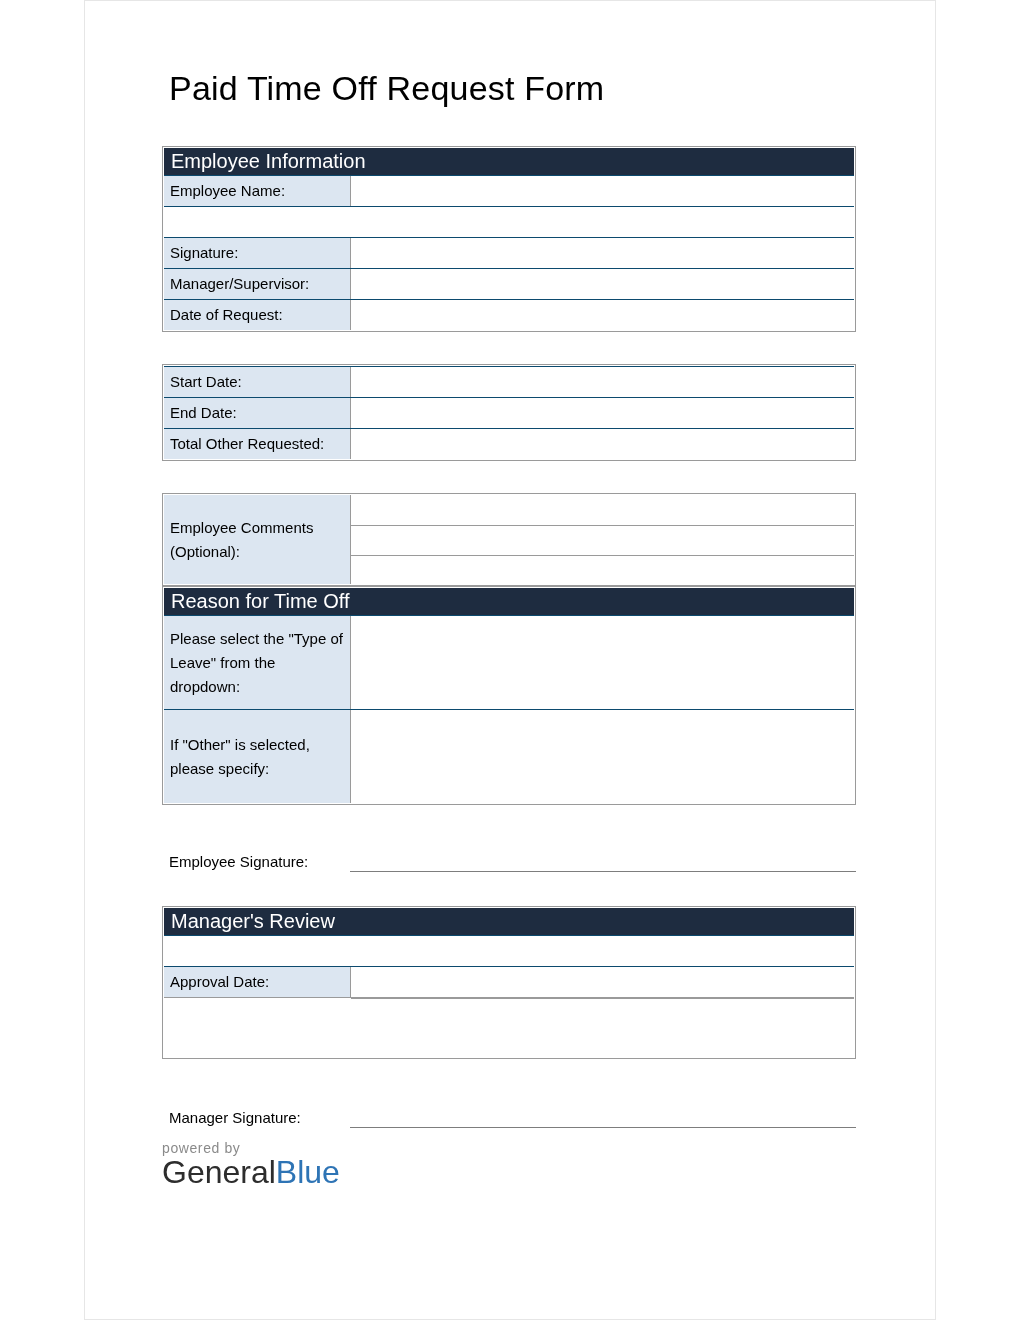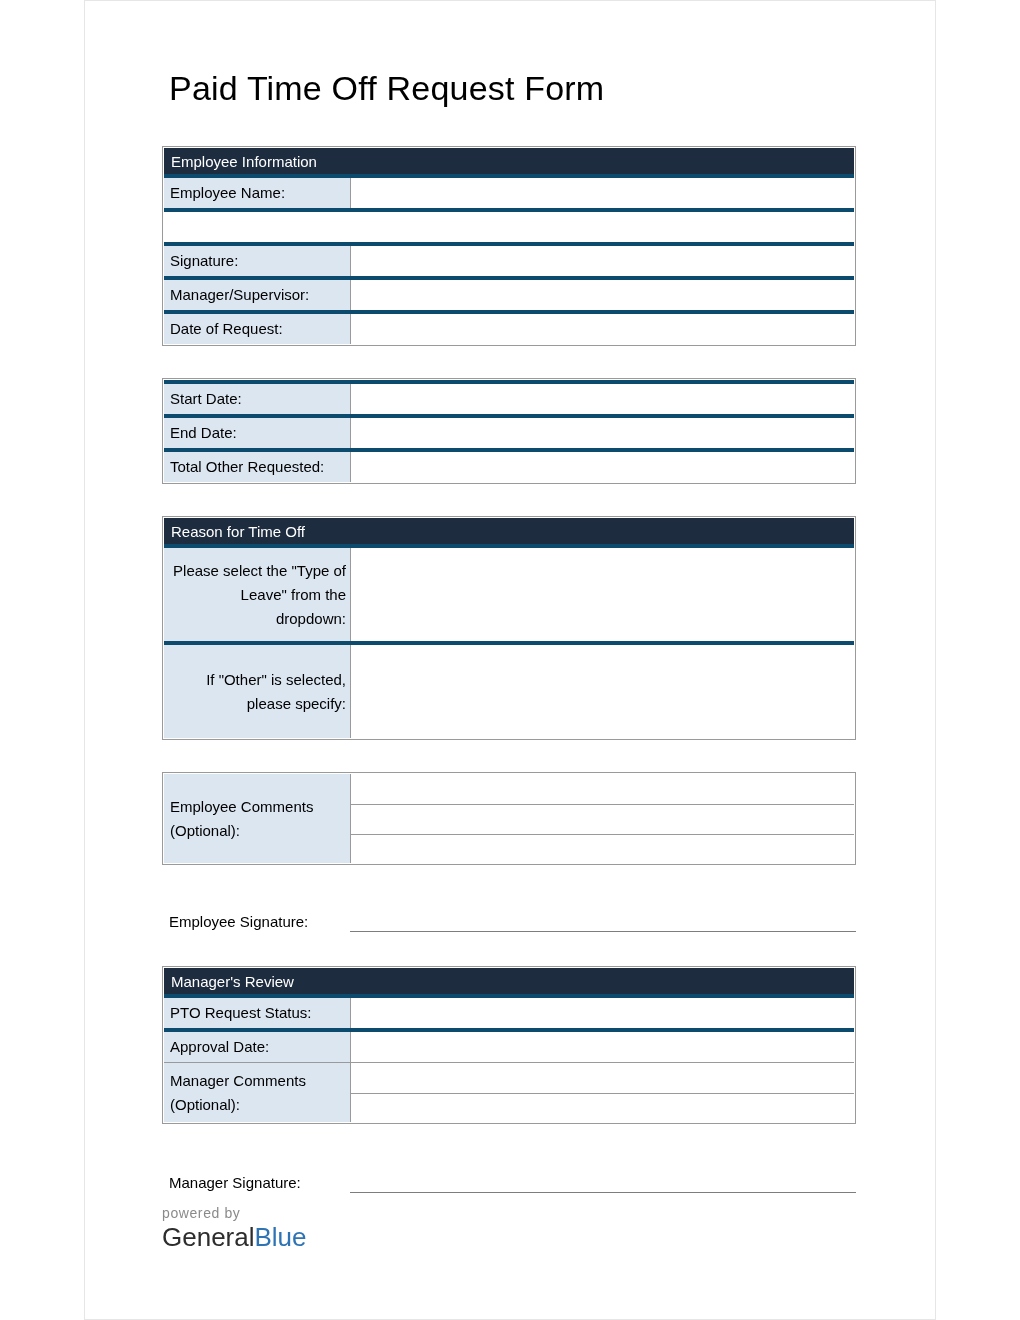--- a/index.html
+++ b/index.html
@@ -31,27 +31,26 @@
     padding: 1px;
     background: #fff;
   }
   .section-header {
     background: #1e2c40;
     color: #ffffff;
     min-height: 26px;
     display: flex;
     align-items: center;
     padding: 2px 7px;
-    font-size: 15px;
+    font-size: 20px;
   }
   .row {
     display: grid;
     grid-template-columns: 187px 1fr;
-    border-top: 4px solid #0c4a6e;
-    text-align: right;
+    border-top: 1px solid #0c4a6e;
   }
   .label-cell {
     background: #dce6f1;
     border-right: 1px solid #9a9a9a;
     padding: 2px 4px 2px 6px;
     font-size: 15px;
     line-height: 24px;
     display: flex;
     align-items: center;
     min-height: 30px;
@@ -107,21 +106,21 @@
     text-align: left;
     margin-top: 12px;
     padding-right: 1px;
   }
   .powered-by {
     color: #8a8a8a;
     font-size: 14px;
     letter-spacing: 0.6px;
     margin-bottom: 1px;
   }
-  .brand { font-size: 26px; line-height: 30px; }
+  .brand { font-size: 32px; line-height: 30px; }
   .brand .g { color: #2d2d2d; }
   .brand .b { color: #2e74b5; }
 </style>
 </head>
 <body>
 
 <div class="page">
 
   <h1 class="doc-title">Paid Time Off Request Form</h1>
 
@@ -156,58 +155,56 @@
     <div class="row">
       <div class="label-cell">End Date:</div>
       <div class="input-cell"></div>
     </div>
     <div class="row">
       <div class="label-cell">Total Other Requested:</div>
       <div class="input-cell"></div>
     </div>
   </div>
 
+  <div class="tbl">
+    <div class="comments-grid">
+      <div class="label-cell">Employee Comments (Optional):</div>
+      <div class="input-cell"></div>
+      <div class="input-cell bt"></div>
+      <div class="input-cell bt"></div>
+    </div>
+  </div>
+
   <div class="tbl mb-section">
     <div class="section-header">Reason for Time Off</div>
     <div class="row tall">
       <div class="label-cell">Please select the "Type of Leave" from the dropdown:</div>
       <div class="input-cell"></div>
     </div>
     <div class="row tall">
       <div class="label-cell">If "Other" is selected, please specify:</div>
       <div class="input-cell"></div>
     </div>
   </div>
 
-  <div class="tbl">
-    <div class="comments-grid">
-      <div class="label-cell">Employee Comments (Optional):</div>
-      <div class="input-cell"></div>
-      <div class="input-cell bt"></div>
-      <div class="input-cell bt"></div>
-    </div>
-  </div>
-
   <div class="sig-row sig-employee">
     <div class="sig-label">Employee Signature:</div>
     <div class="sig-line"></div>
   </div>
 
   <div class="tbl">
     <div class="section-header">Manager's Review</div>
     <div class="row">
-      <div class="label-cell">PTO Request Status:</div>
       <div class="input-cell"></div>
     </div>
     <div class="row">
       <div class="label-cell">Approval Date:</div>
       <div class="input-cell"></div>
     </div>
     <div class="split-row">
-      <div class="label-cell">Manager Comments (Optional):</div>
       <div class="input-cell"></div>
       <div class="input-cell bt"></div>
     </div>
   </div>
 
   <div class="sig-row sig-manager">
     <div class="sig-label">Manager Signature:</div>
     <div class="sig-line"></div>
   </div>
 

